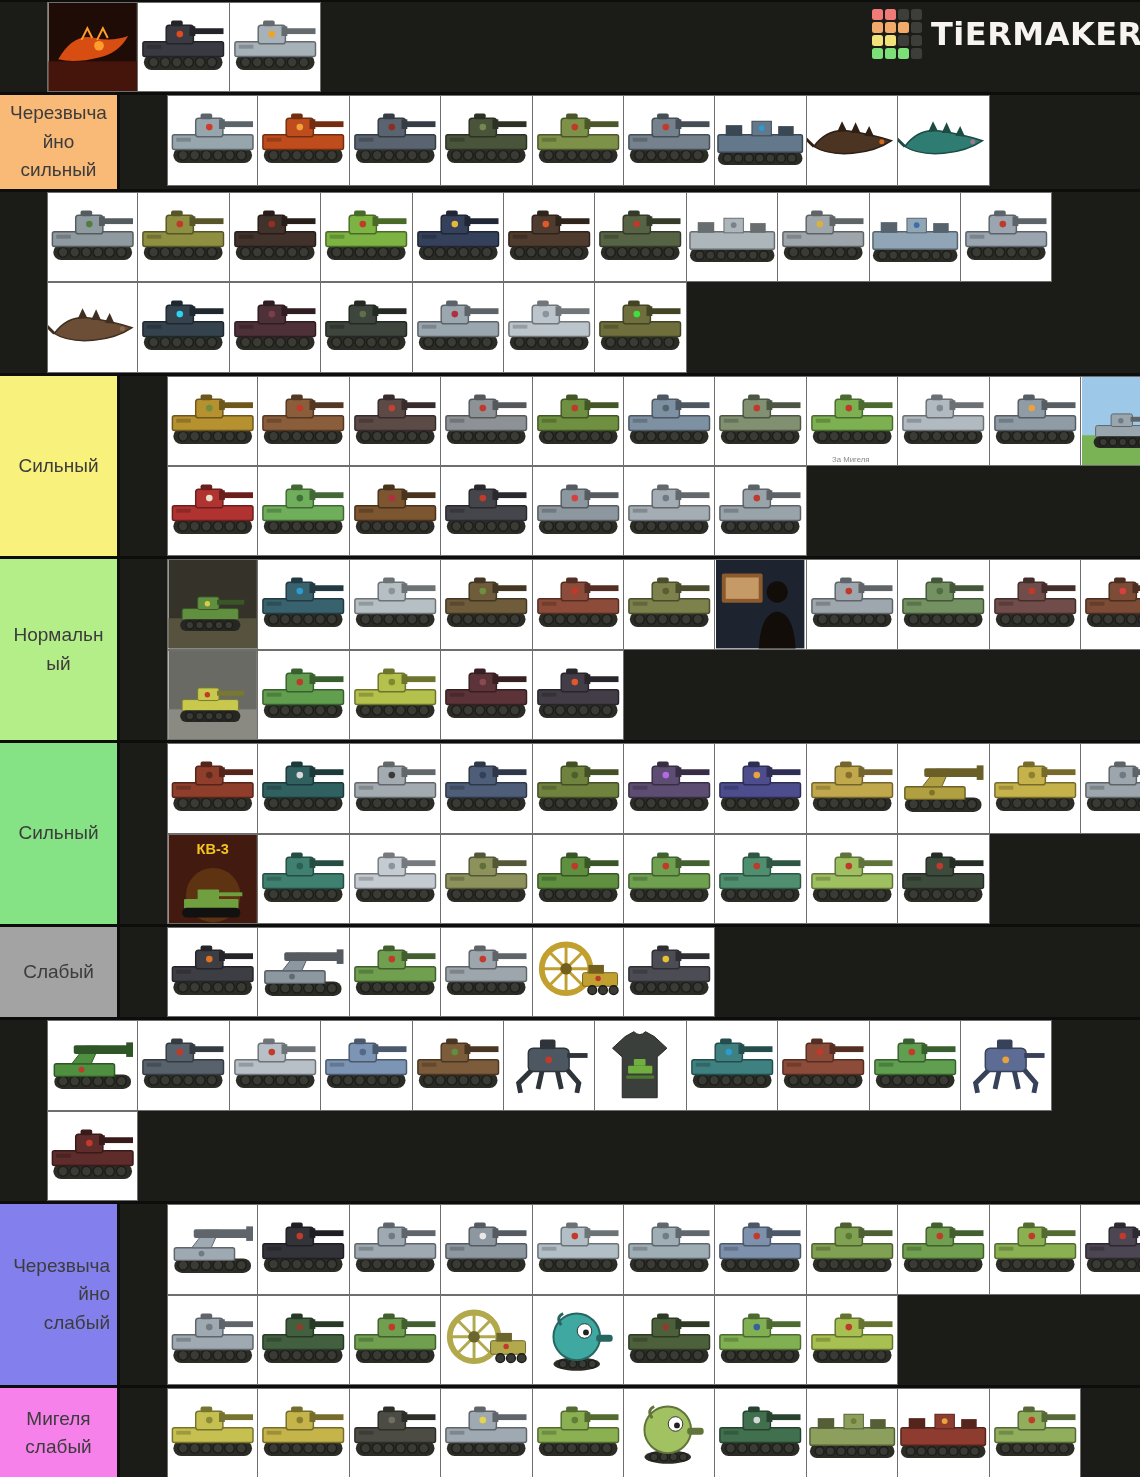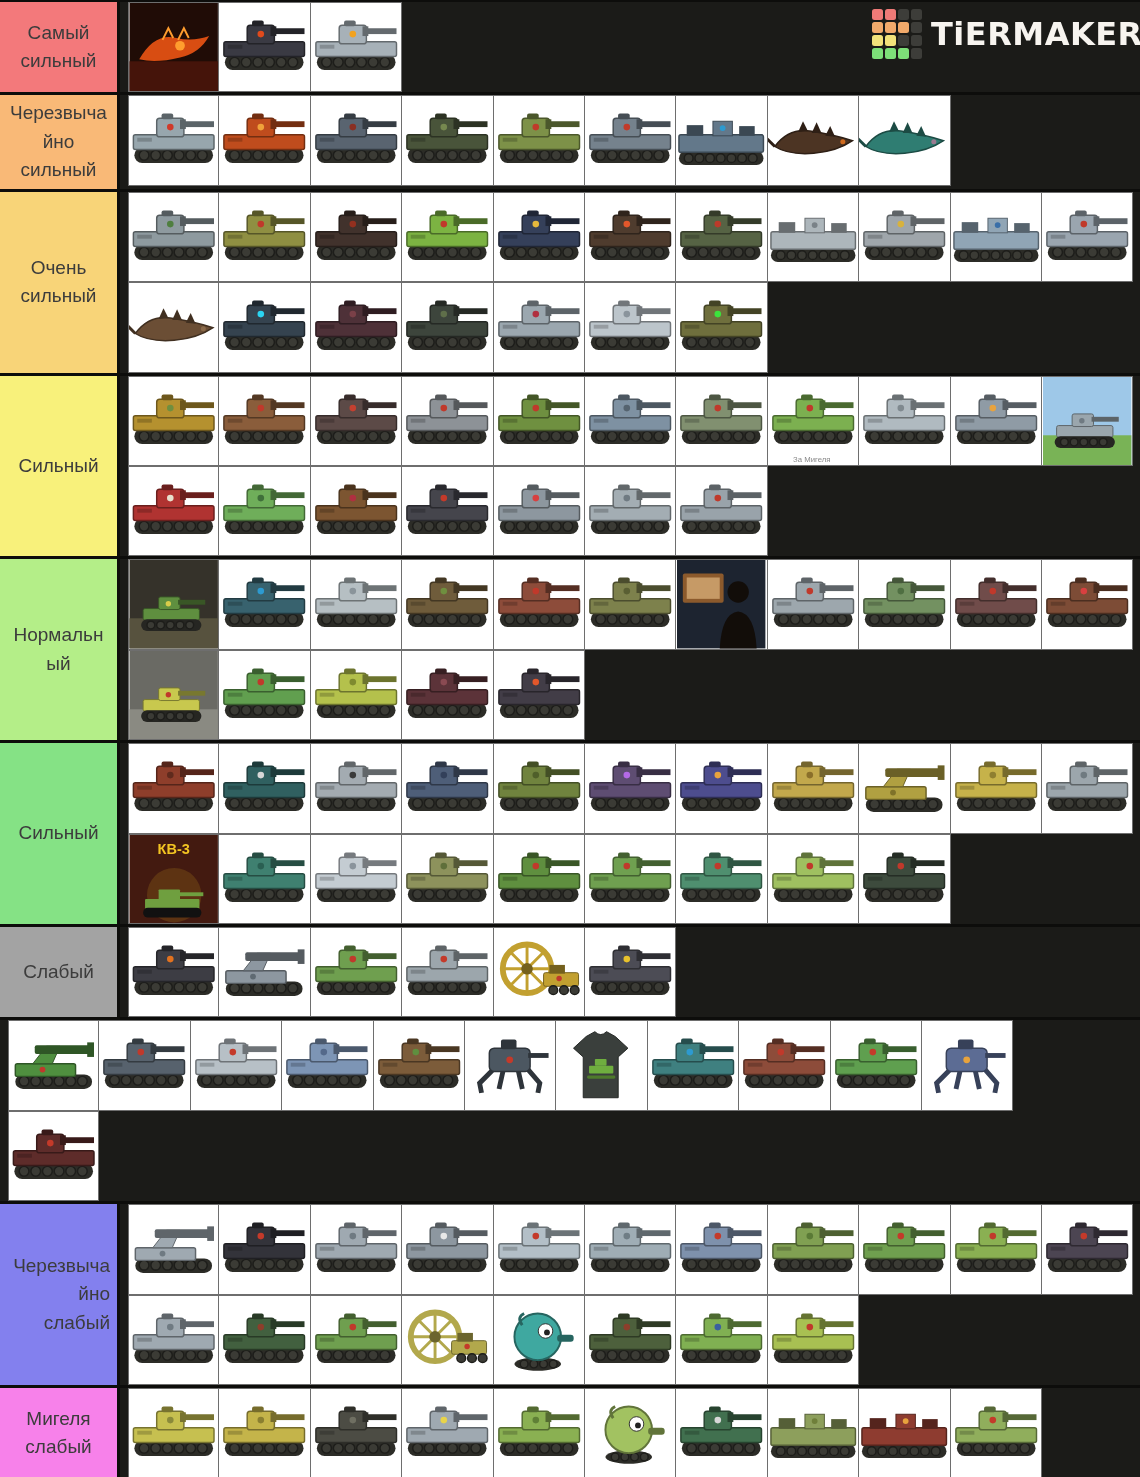--- a/index.html
+++ b/index.html
@@ -7,35 +7,34 @@
        font-family:"Liberation Sans",sans-serif;}
   .tier{display:flex;border-bottom:3px solid #0d0d0b;}
   .tier:first-child{border-top:2px solid #0d0d0b;}
   .tier-label{flex:0 0 120px;box-sizing:border-box;border-right:3px solid #0d0d0b;
       display:flex;align-items:center;justify-content:center;text-align:center;
       color:#3c3c3c;font-size:19px;line-height:1.5;padding:4px 7px;word-break:break-word;}
   .cells{flex:1;display:flex;flex-direction:column;background:#1b1b18;padding-left:8px;}
   .subrow{display:flex;height:90.4px;}
   .tile{flex:0 0 91.4px;height:100%;box-sizing:border-box;background:#ffffff;
       border:1px solid #6e6e6e;border-left:none;overflow:hidden;}
-  .tile:first-child{border-left:1px solid #6e6e6e;}
+  .tile:first-child{border-left:1px solid #6e6e6e;margin-left:39px;}
   .tile svg{width:100%;height:100%;display:block;}
   .logo{position:absolute;top:9px;left:872px;display:flex;align-items:center;gap:9px;}
   .logo-grid{display:grid;grid-template-columns:repeat(4,11px);grid-auto-rows:11px;gap:2px;}
   .logo-grid span{border-radius:2.5px;display:block;}
   .brand{color:#f7f4ef;font-size:32px;font-weight:bold;letter-spacing:.5px;
       font-family:"DejaVu Sans",sans-serif;}
 </style>
 </head>
 <body>
 
 <div id="app">
   <div>
       <div class="tier">
-        <div class="tier-label" style="background: rgb(243, 121, 123);">Самый сильный</div>
         <div class="cells">
           <div class="subrow">
             <div class="tile">
               <svg viewBox="0 0 91 91">
                 <rect width="91" height="91" fill="#200c06"></rect>
   <rect y="60" width="91" height="31" fill="#45140a"></rect>
   <path d="M10 58 Q26 30 48 36 Q66 40 82 34 Q72 52 52 56 Q28 62 10 58 Z" fill="#d84d12"></path>
        <circle cx="52" cy="44" r="5" fill="#ff9d2e"></circle>
        <path d="M34 38 l6 -12 5 10 M50 38 l6 -12 5 10" stroke="#ff9d2e" stroke-width="2" fill="none"></path>
               </svg>
@@ -225,21 +224,20 @@
                 <polygon points="44,38 49,27 54,38" fill="rgb(28,75,68)"></polygon>
   <polygon points="58,41 63,31 68,42" fill="rgb(28,75,68)"></polygon>
   <circle cx="76" cy="47" r="2.6" fill="#9b7a90"></circle>
   <path d="M6 52 L-2 44" stroke="rgb(28,75,68)" stroke-width="3"></path>
               </svg>
             </div>
           </div>
         </div>
       </div>
       <div class="tier">
-        <div class="tier-label" style="background: rgb(248, 212, 120);">Очень сильный</div>
         <div class="cells">
           <div class="subrow">
             <div class="tile">
               <svg viewBox="0 0 91 91">
                 <rect x="5" y="53" rx="8" width="81" height="16" fill="#2c2c27"></rect>
                 <circle cx="15" cy="61" r="5" fill="#3b3b35" stroke="#1d1d1a" stroke-width="1.5"></circle>
                 <circle cx="27" cy="61" r="5" fill="#3b3b35" stroke="#1d1d1a" stroke-width="1.5"></circle>
                 <circle cx="39" cy="61" r="5" fill="#3b3b35" stroke="#1d1d1a" stroke-width="1.5"></circle>
                 <circle cx="51" cy="61" r="5" fill="#3b3b35" stroke="#1d1d1a" stroke-width="1.5"></circle>
                 <circle cx="63" cy="61" r="5" fill="#3b3b35" stroke="#1d1d1a" stroke-width="1.5"></circle>

